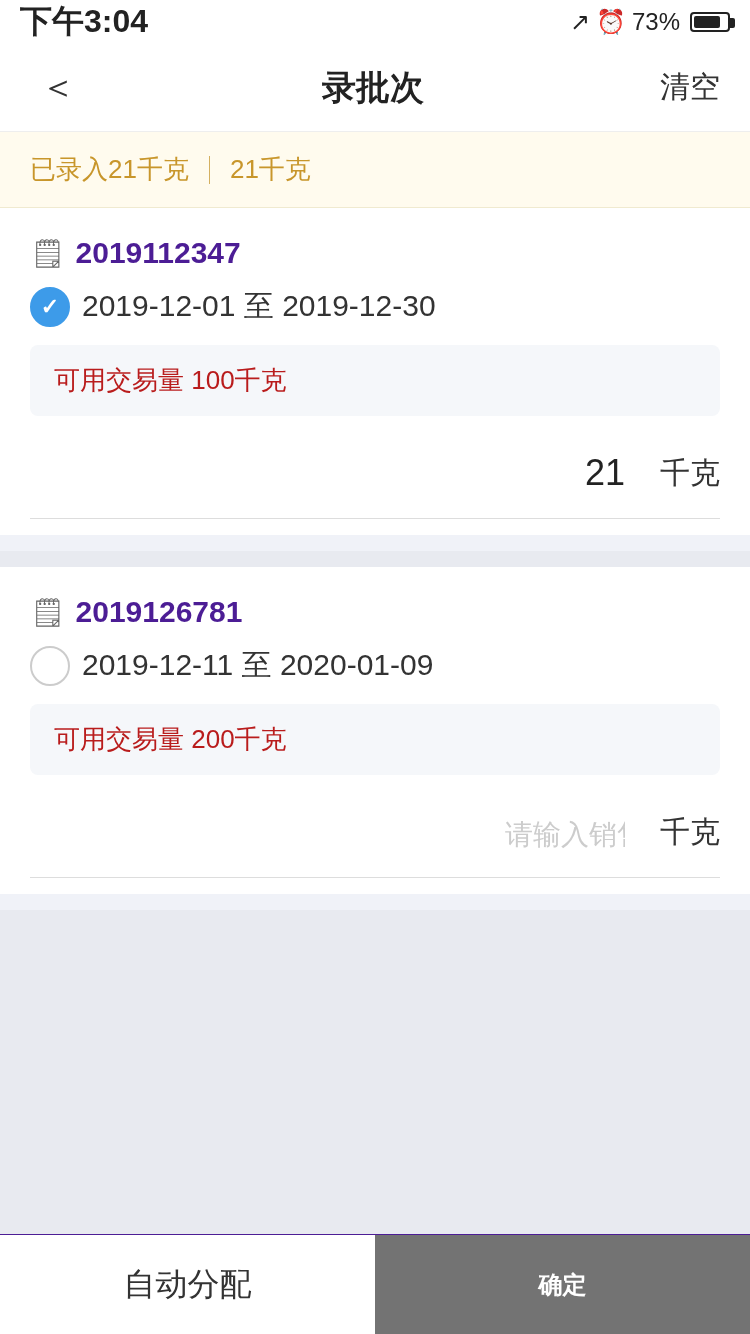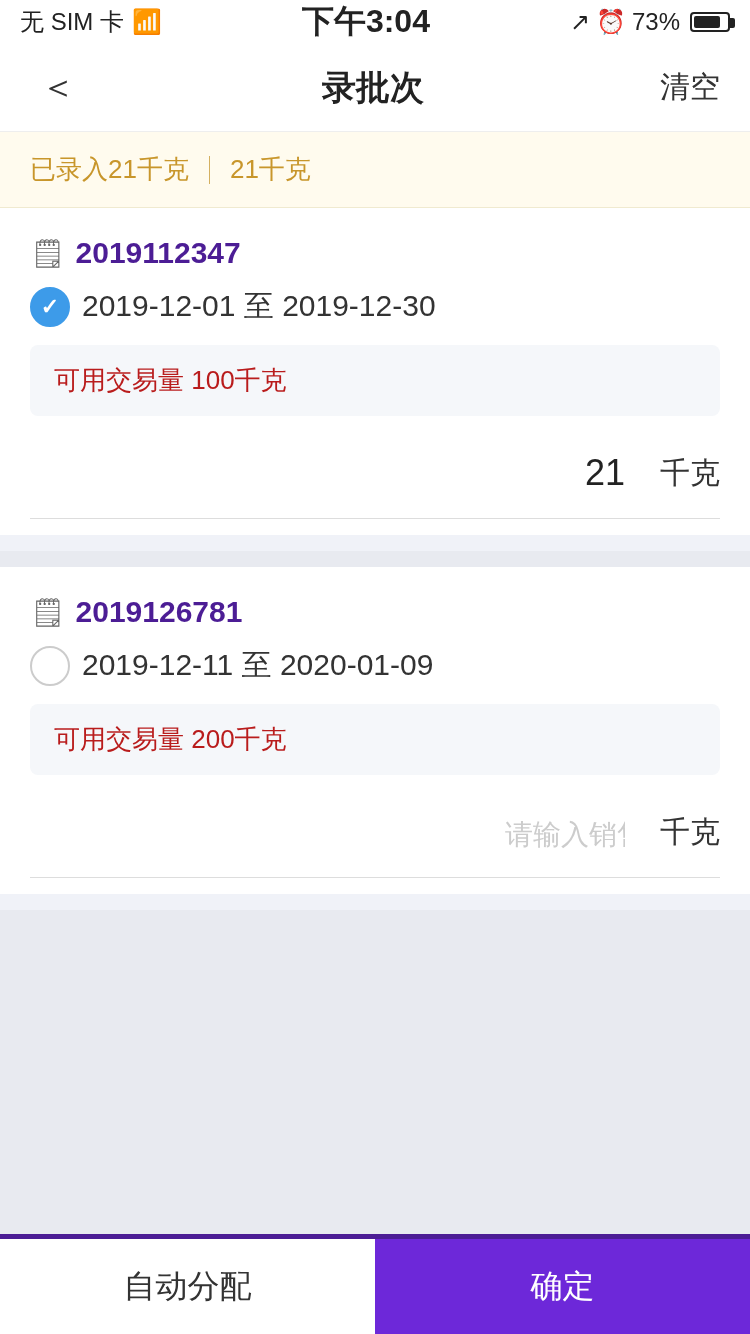--- a/index.html
+++ b/index.html
@@ -198,62 +198,59 @@
 
     
     .bottom-bar {
       position: fixed;
       bottom: 0;
       left: 0;
       width: 750px;
       height: 100px;
       display: flex;
       background: #fff;
-      border-top: 5px solid #4c1d95;
+      border-top: 1px solid #4c1d95;
     }
     .bottom-btn-auto {
       flex: 1;
       display: flex;
       align-items: center;
       justify-content: center;
       font-size: 32px;
       color: #333;
       cursor: pointer;
       background: #fff;
     }
     .bottom-btn-confirm {
       flex: 1;
       display: flex;
       align-items: center;
       justify-content: center;
-      font-size: 32px;
+      font-size: 24px;
       color: #fff;
       cursor: pointer;
-      background: #6d28d9;
+      background: #737373;
+      font-weight: bold;
     }
 
     
     .content-area {
       padding-bottom: 100px;
     }
 
     
     .gray-area {
       background: #e8eaf0;
       height: 460px;
     }
   </style>
 </head>
 <body>
 
 <div class="status-bar">
-  <div class="status-left">
-    <span>无 SIM 卡</span>
-    <span>📶</span>
-  </div>
   <div class="status-center">下午3:04</div>
   <div class="status-right">
     <span>↗</span>
     <span>⏰</span>
     <span>73%</span>
     <span class="battery-icon">
       <span class="battery-fill"></span>
     </span>
   </div>
 </div>

